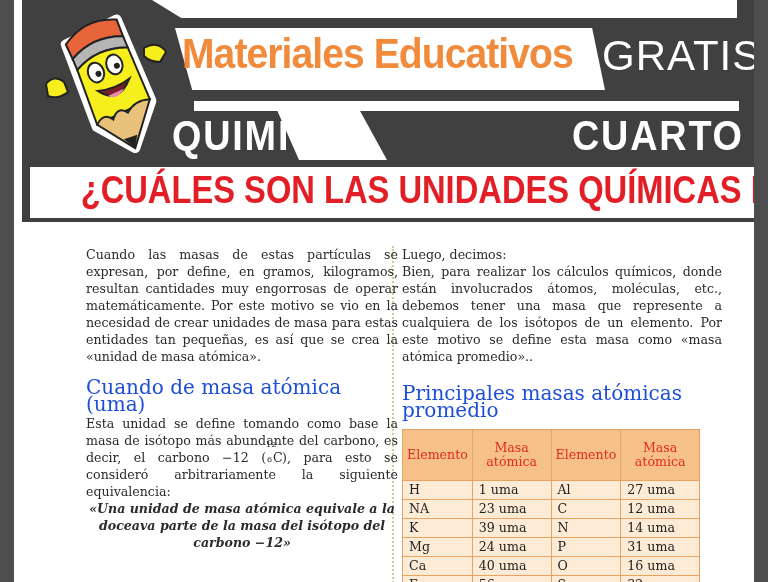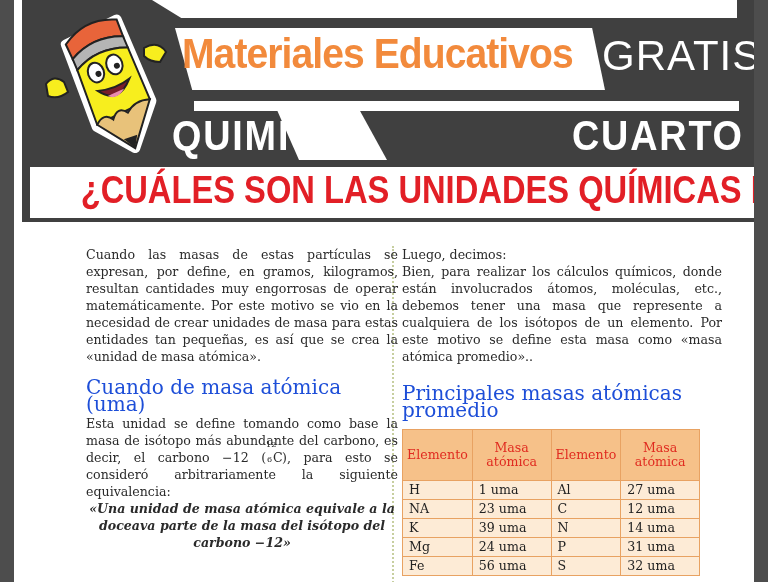--- a/index.html
+++ b/index.html
@@ -129,20 +129,26 @@
             <td>N</td>
             <td>14 uma</td>
           </tr>
         <tr>
             <td>Mg</td>
             <td>24 uma</td>
             <td>P</td>
             <td>31 uma</td>
           </tr>
         <tr>
+            <td>Ca</td>
+            <td>40 uma</td>
+            <td>O</td>
+            <td>16 uma</td>
+          </tr>
+        <tr>
             <td>Fe</td>
             <td>56 uma</td>
             <td>S</td>
             <td>32 uma</td>
           </tr>
 
       </tbody>
     </table>
   </div>
 </div>

